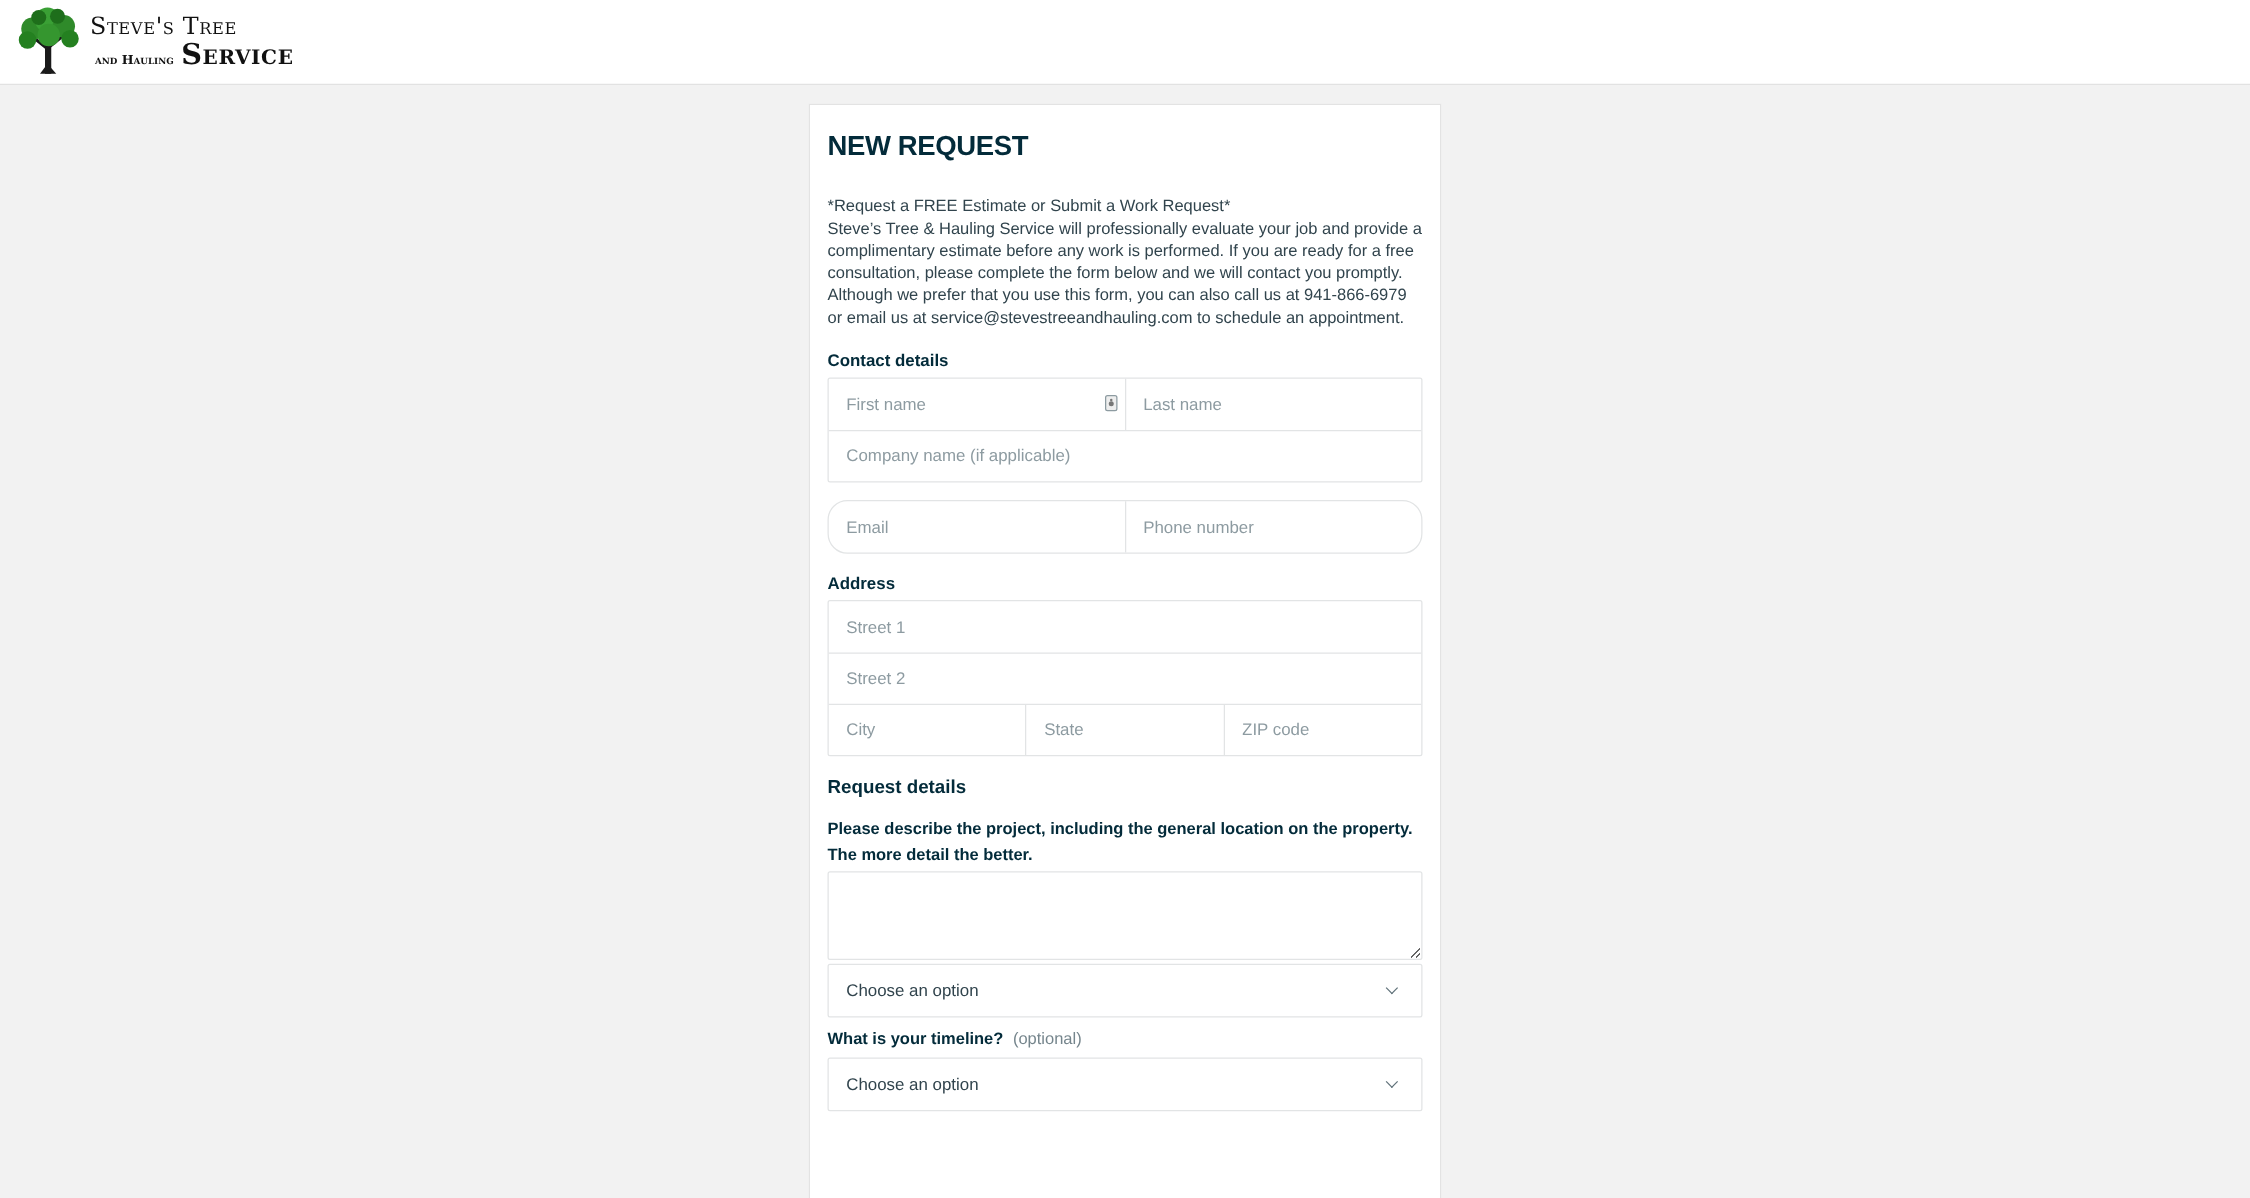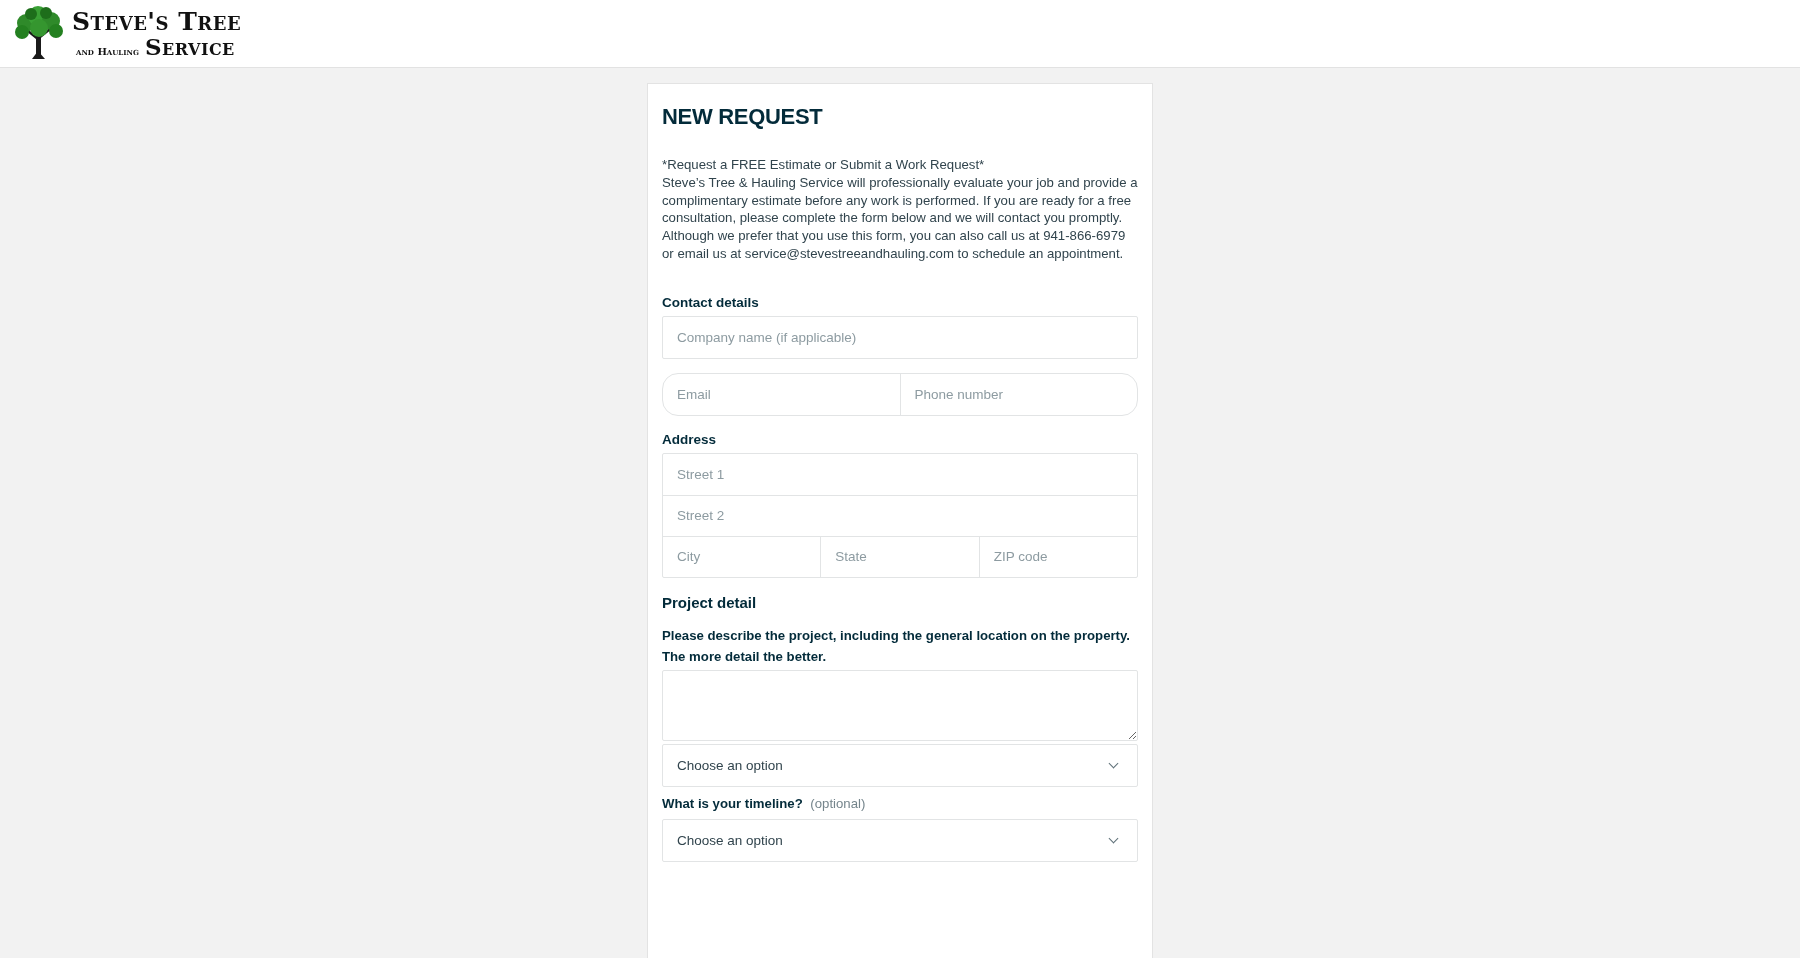--- a/index.html
+++ b/index.html
@@ -14,21 +14,21 @@
     background: #ffffff;
     border-bottom: 1px solid #e2e2e2;
     position: relative;
   }
   .logo {
     position: absolute; left: 12px; top: 4px;
     display: flex; align-items: center; height: 58px;
   }
   .logo-tree { width: 54px; height: 56px; }
   .logo-text { margin-left: 6px; font-family: "DejaVu Serif", "Liberation Serif", serif; color: #111; line-height: 1; }
-  .logo-line1 { font-size: 25px; font-weight: bold; letter-spacing: 0.5px; font-variant: small-caps; }
+  .logo-line1 { font-size: 19px; font-weight: normal; letter-spacing: 0.5px; font-variant: small-caps; }
   .logo-line2 { display: flex; align-items: baseline; margin-top: 1px; }
   .logo-small { font-size: 10px; font-weight: bold; font-variant: small-caps; margin-left: 4px; margin-right: 6px; }
   .logo-service { font-size: 23px; font-weight: bold; font-variant: small-caps; letter-spacing: 0.5px; }
 
   .card {
     position: absolute;
     left: 647px; top: 83px;
     width: 506px; height: 900px;
     background: #ffffff;
     border: 1px solid #e3e3e3;
@@ -38,21 +38,21 @@
     font-size: 22px; font-weight: 800; letter-spacing: -0.3px;
     color: #032b3a; margin-top: 3px; height: 30px;
   }
   .intro {
     margin-top: 22px;
     font-size: 13.2px; line-height: 17.8px; color: #31444d;
   }
   .section-label {
     font-size: 13.5px; font-weight: bold; color: #032b3a;
   }
-  .label-contact { margin-top: 32px; }
+  .label-contact { margin-top: 18px; }
   .fieldgroup {
     margin-top: 6px;
     border: 1px solid #e2e4e5;
     border-radius: 2px;
     background: #fff;
   }
   .row { display: flex; height: 41px; }
   .row + .row { border-top: 1px solid #e2e4e5; }
   .cell {
     flex: 1; position: relative;
@@ -138,20 +138,29 @@
   <div class="intro">
     <div>*Request a FREE Estimate or Submit a Work Request*</div>
     <div>Steve’s Tree &amp; Hauling Service will professionally evaluate your job and provide a complimentary estimate before any work is performed. If you are ready for a free consultation, please complete the form below and we will contact you promptly.</div>
     <div>Although we prefer that you use this form, you can also call us at 941-866-6979 or email us at service@stevestreeandhauling.com to schedule an appointment.</div>
   </div>
 
   <div class="section-label label-contact">Contact details</div>
   <div class="fieldgroup">
     <div class="row">
       <div class="cell">
+        <input type="text" placeholder="First name" style="">
+        <span class="contact-card-icon"></span>
+      </div>
+      <div class="cell">
+        <input type="text" placeholder="Last name" style="">
+      </div>
+    </div>
+    <div class="row">
+      <div class="cell">
         <input type="text" placeholder="Company name (if applicable)" style="">
       </div>
     </div>
   </div>
 
   <div class="fieldgroup gap14">
     <div class="row">
       <div class="cell">
         <input type="email" placeholder="Email" style="">
       </div>
@@ -179,21 +188,21 @@
       </div>
       <div class="cell">
         <input type="text" placeholder="State" style="">
       </div>
       <div class="cell">
         <input type="text" placeholder="ZIP code" style="">
       </div>
     </div>
   </div>
 
-  <div class="section-label label-project">Project detail</div>
+  <div class="section-label label-project">Request details</div>
   <div class="question-label">
     <div>Please describe the project, including the general location on the property.</div>
     <div>The more detail the better.</div>
   </div>
   <textarea style=""></textarea>
 
   <div class="select">
     <span>Choose an option</span>
     <span class="chevron-down-icon"></span>
   </div>

